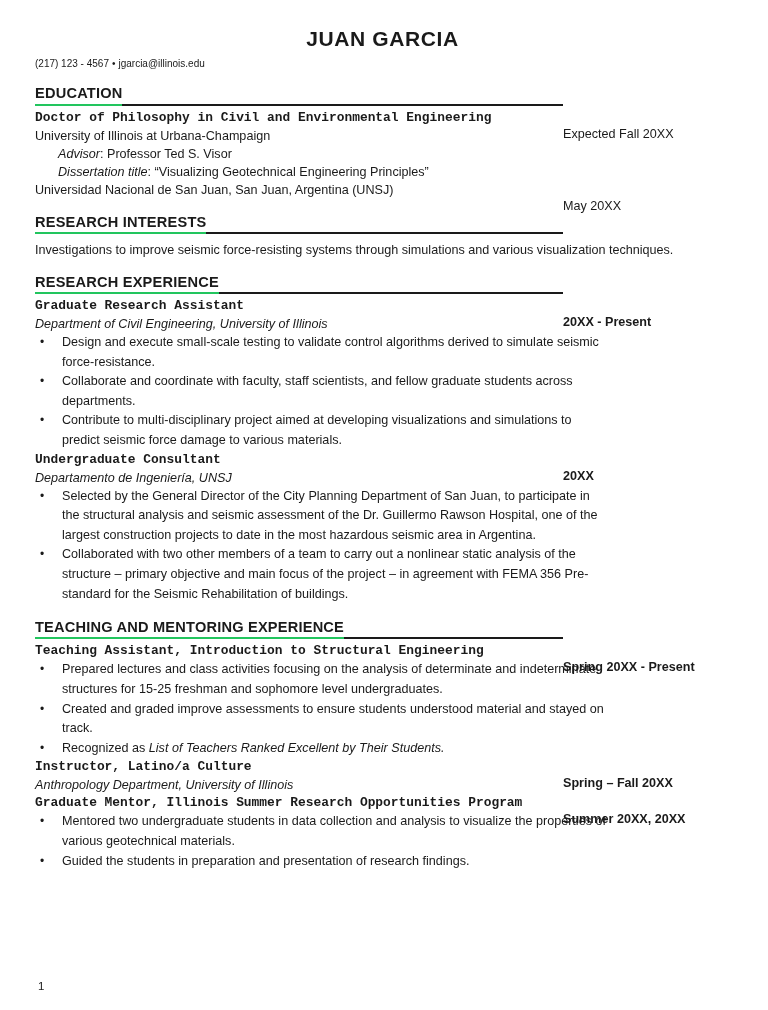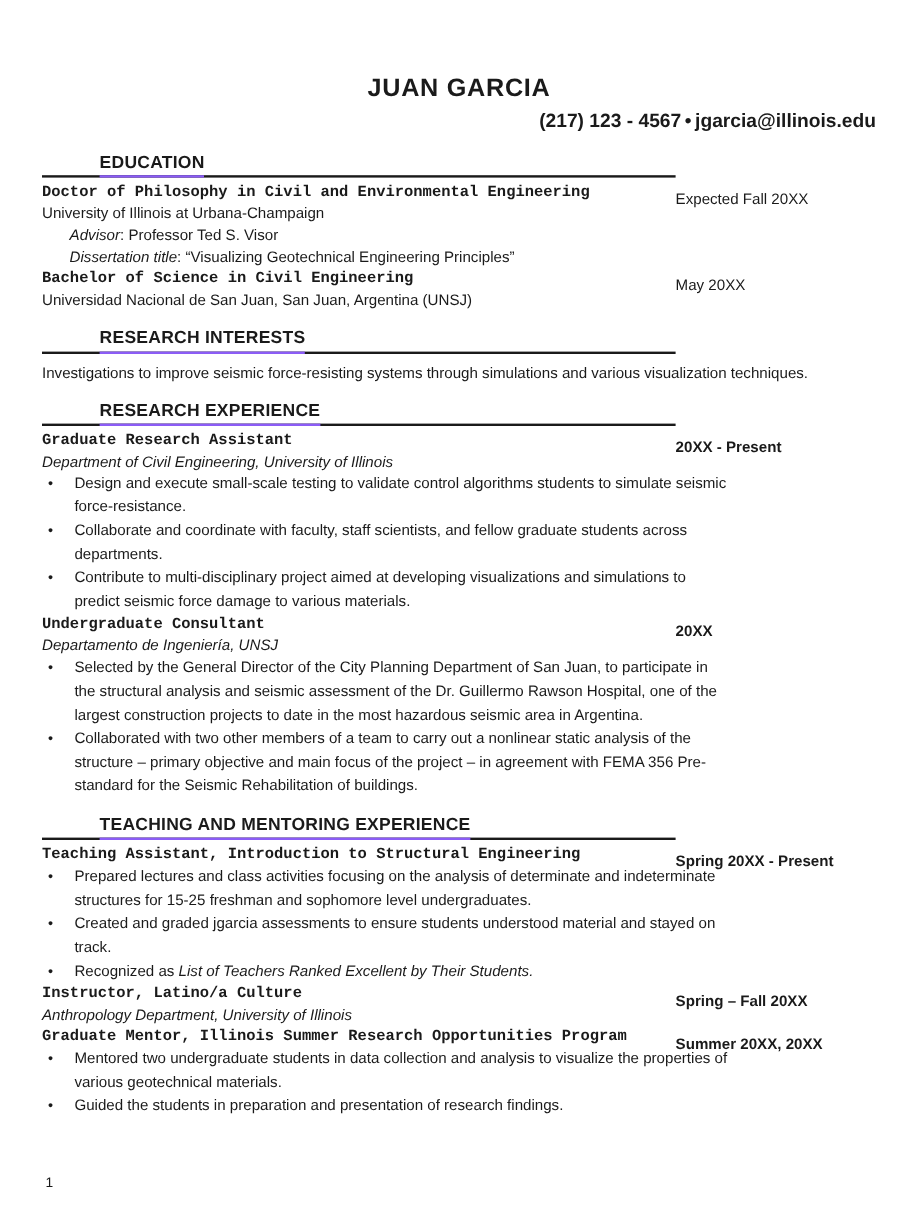--- a/index.html
+++ b/index.html
@@ -13,71 +13,69 @@
     font-family: "Liberation Sans", sans-serif;
     color: #1a1a1a;
     position: relative;
     overflow: hidden;
   }
   .page {
     position: relative;
     width: 768px;
     height: 1010px;
     box-sizing: border-box;
-    padding: 56px 38px 0 35px;
+    padding: 21px 38px 0 35px;
   }
 
   
   .doc-name {
     text-align: center;
     font-size: 21px;
     font-weight: bold;
     letter-spacing: 0.6px;
     margin: 4px 0 0 0;
     line-height: 1.3;
   }
   .doc-contact {
-    text-align: right;
-    font-size: 16px;
+    text-align: left;
+    font-size: 10px;
     margin: 5px 0 0 0;
     line-height: 1.3;
-    font-weight: bold;
   }
   .bullet-sep { padding: 0 3px; }
 
   
   .section { margin-top: 14px; }
   .section-head-wrap {
     position: relative;
     border-bottom: 2px solid #1a1a1a;
     width: 528px;
     padding-bottom: 1px;
     margin-bottom: 3px;
   }
   .section-title {
     display: inline-block;
     font-size: 14.6px;
     font-weight: bold;
     letter-spacing: 0.2px;
-    border-bottom: 2px solid #8b5cf6;
+    border-bottom: 2px solid #22c55e;
     padding-bottom: 1px;
     margin-bottom: -3px;
     line-height: 1.25;
-    margin-left: 48px;
   }
 
   
   .row {
     position: relative;
     min-height: 1px;
   }
   .row-date {
     position: absolute;
     left: 528px;
-    top: 6px;
+    top: 16px;
     white-space: nowrap;
     font-size: 12.6px;
     line-height: 18px;
   }
   .row-date.bold { font-weight: bold; }
   .entry-title {
     font-size: 12.9px;
     font-weight: bold;
     line-height: 18px;
     max-width: 520px;
@@ -154,21 +152,20 @@
     <div class="row">
       <div class="row-date">Expected Fall 20XX</div>
       <div class="entry-title">Doctor of Philosophy in Civil and Environmental Engineering</div>
       <div class="plain-line">University of Illinois at Urbana-Champaign</div>
       <div class="sub-line"><i>Advisor</i><span>: Professor Ted S. Visor</span></div>
       <div class="sub-line"><i>Dissertation title</i><span>: “Visualizing Geotechnical Engineering Principles”</span></div>
     </div>
 
     <div class="row">
       <div class="row-date">May 20XX</div>
-      <div class="entry-title">Bachelor of Science in Civil Engineering</div>
       <div class="plain-line">Universidad Nacional de San Juan, San Juan, Argentina (UNSJ)</div>
     </div>
   </div>
 
   <div class="section">
     <div class="section-head-wrap">
       <span class="section-title">RESEARCH INTERESTS</span>
     </div>
     <div class="para">Investigations to improve seismic force-resisting systems through simulations and various visualization techniques.</div>
   </div>
@@ -176,21 +173,21 @@
   <div class="section">
     <div class="section-head-wrap">
       <span class="section-title">RESEARCH EXPERIENCE</span>
     </div>
 
     <div class="row">
       <div class="row-date bold">20XX - Present</div>
       <div class="entry-title">Graduate Research Assistant</div>
       <div class="entry-org">Department of Civil Engineering, University of Illinois</div>
       <ul class="bullets">
-        <li>Design and execute small-scale testing to validate control algorithms students to simulate seismic force-resistance.</li>
+        <li>Design and execute small-scale testing to validate control algorithms derived to simulate seismic force-resistance.</li>
         <li>Collaborate and coordinate with faculty, staff scientists, and fellow graduate students across departments.</li>
         <li>Contribute to multi-disciplinary project aimed at developing visualizations and simulations to predict seismic force damage to various materials.</li>
       </ul>
     </div>
 
     <div class="row">
       <div class="row-date bold">20XX</div>
       <div class="entry-title">Undergraduate Consultant</div>
       <div class="entry-org">Departamento de Ingeniería, UNSJ</div>
       <ul class="bullets">
@@ -203,21 +200,21 @@
   <div class="section">
     <div class="section-head-wrap">
       <span class="section-title">TEACHING AND MENTORING EXPERIENCE</span>
     </div>
 
     <div class="row">
       <div class="row-date bold">Spring 20XX - Present</div>
       <div class="entry-title">Teaching Assistant, Introduction to Structural Engineering</div>
       <ul class="bullets">
         <li>Prepared lectures and class activities focusing on the analysis of determinate and indeterminate structures for 15-25 freshman and sophomore level undergraduates.</li>
-        <li>Created and graded jgarcia assessments to ensure students understood material and stayed on track.</li>
+        <li>Created and graded improve assessments to ensure students understood material and stayed on track.</li>
         <li><span>Recognized as </span><i>List of Teachers Ranked Excellent by Their Students.</i></li>
       </ul>
     </div>
 
     <div class="row">
       <div class="row-date bold">Spring – Fall 20XX</div>
       <div class="entry-title">Instructor, Latino/a Culture</div>
       <div class="entry-org">Anthropology Department, University of Illinois</div>
     </div>
 

